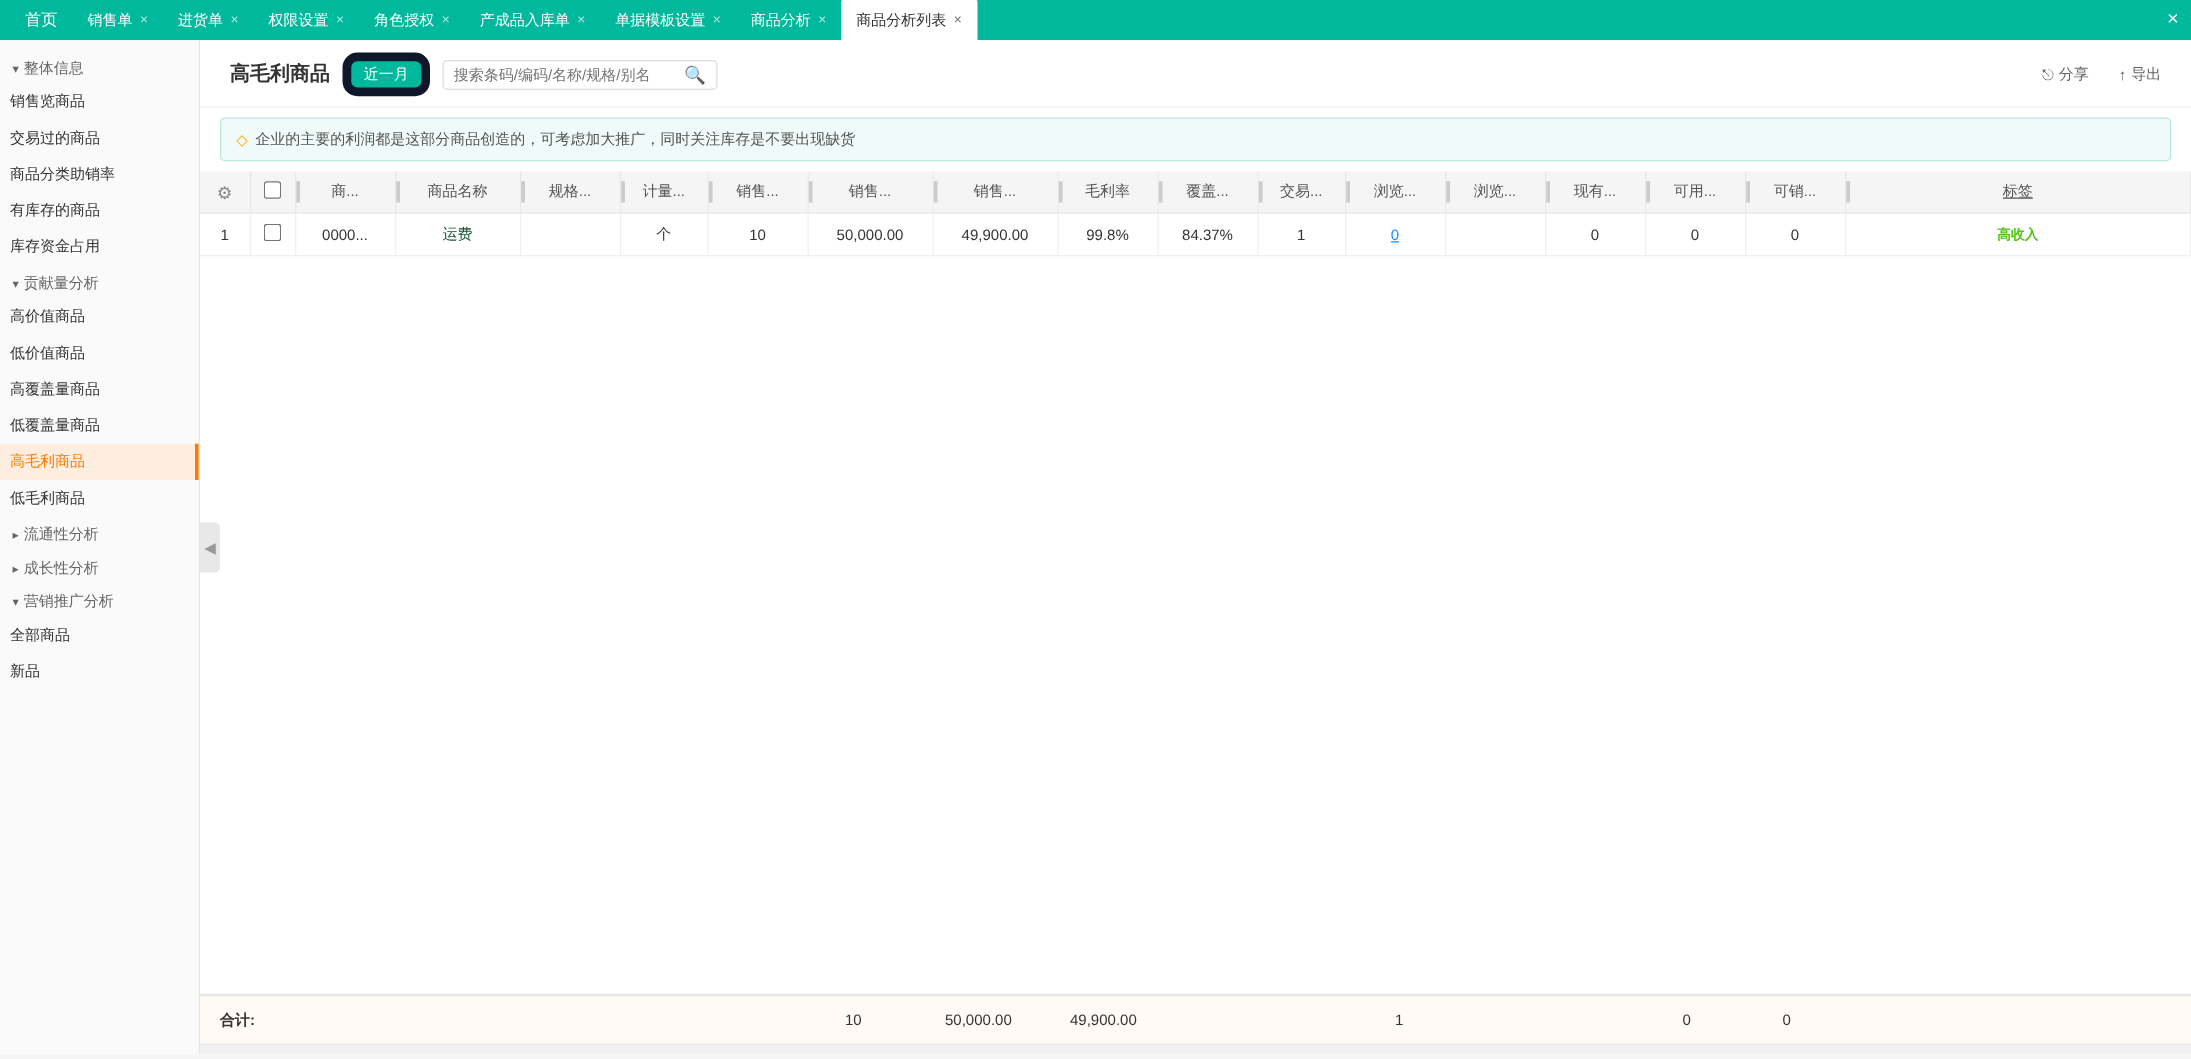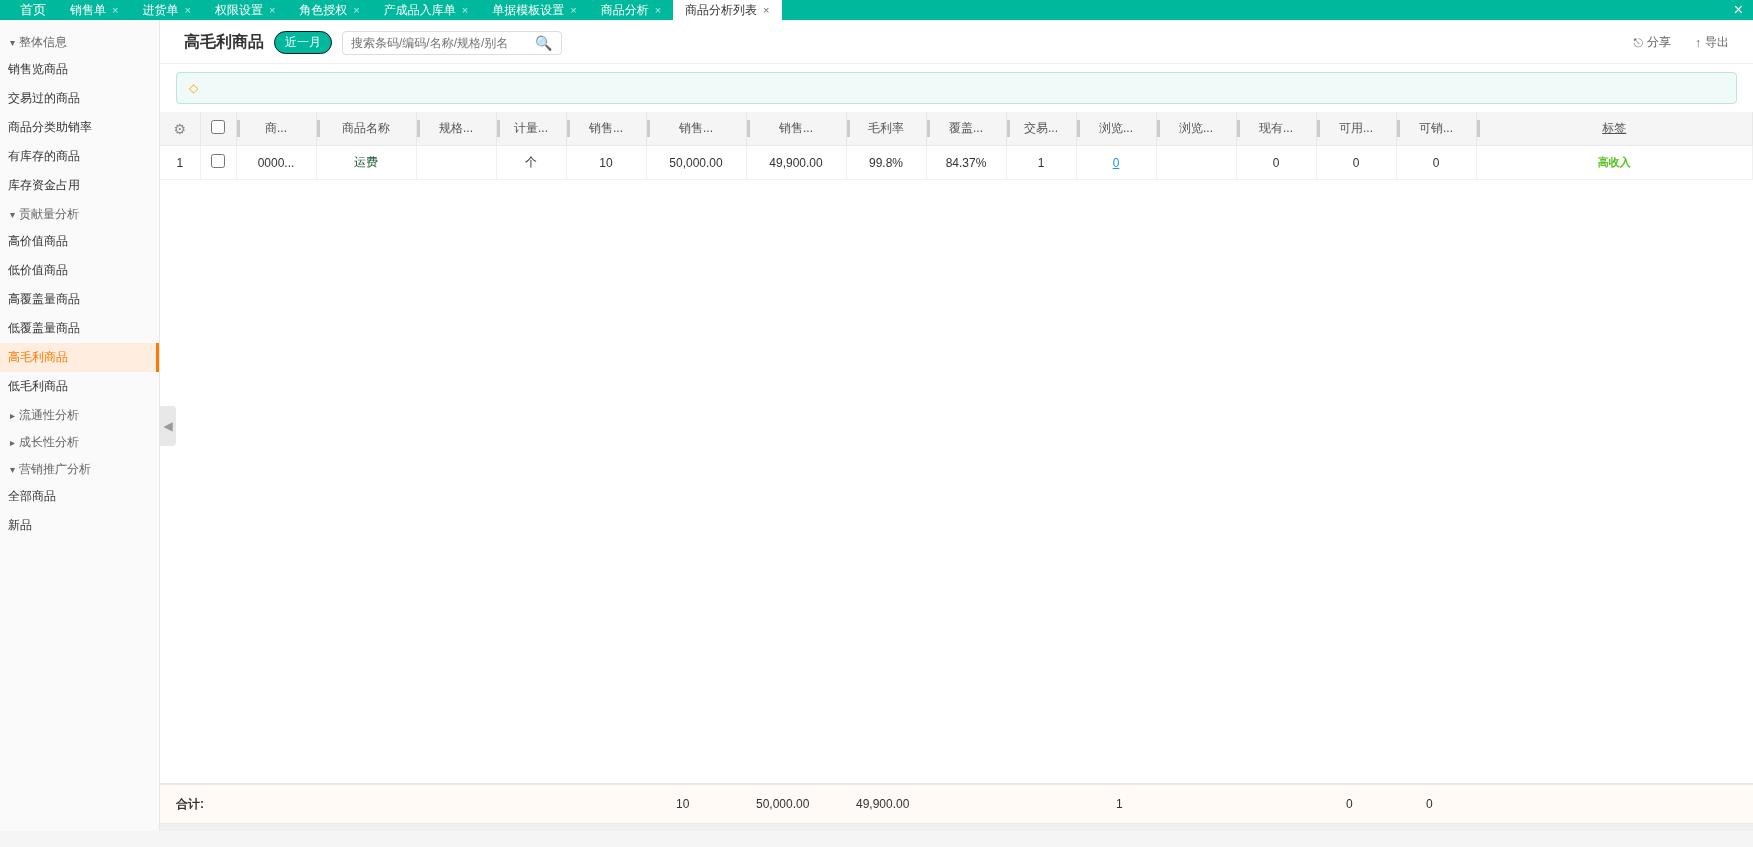--- a/index.html
+++ b/index.html
@@ -1,21 +1,21 @@
 <!DOCTYPE html>
 <html><head>
   <meta charset="utf-8">
   <style>
     * { box-sizing: border-box; margin: 0; padding: 0; font-family: 'Microsoft YaHei', '微软雅黑', sans-serif; font-size: 12px; }
     body { background: #f5f5f5; overflow: hidden; width: 1753px; height: 847px; }
 
     
     .top-nav {
       background: #00b89c;
-      height: 20px;
+      height: 32px;
       display: flex;
       align-items: center;
       padding: 0 8px;
       color: white;
       position: relative;
     }
     .nav-item {
       padding: 0 12px;
       height: 36px;
       display: flex;
@@ -121,21 +121,21 @@
       border-bottom: 1px solid #f0f0f0;
       gap: 10px;
     }
     .page-title-text {
       font-size: 16px;
       font-weight: bold;
       color: #333;
     }
     .filter-btn {
       padding: 2px 10px;
-      border: 1px solid #0f172a;
+      border: 7px solid #0f172a;
       border-radius: 12px;
       color: #00b89c;
       background: white;
       cursor: pointer;
       font-size: 12px;
       font-family: Liberation Mono, monospace;
     }
     .filter-btn.active {
       background: #00b89c;
       color: white;
@@ -381,20 +381,21 @@
           </div>
           <div class="action-btn">
             <span>↑</span>
             <span>导出</span>
           </div>
         </div>
       </div>
 
       <div class="info-banner">
         <span class="info-icon">◇</span>
+        <span>企业的主要的利润都是这部分商品创造的，可考虑加大推广，同时关注库存是不要出现缺货</span>
       </div>
 
       <div class="table-container">
         <table>
           <thead>
             <tr>
               <th style="width:40px;">
                 <span class="gear-icon">⚙</span>
               </th>
               <th style="width:36px;">

